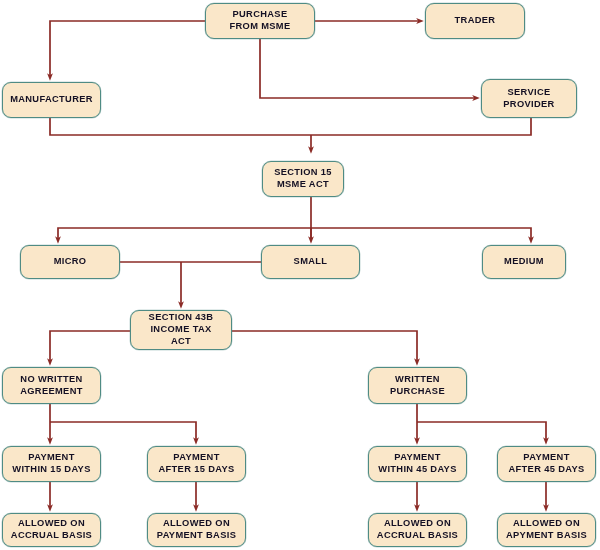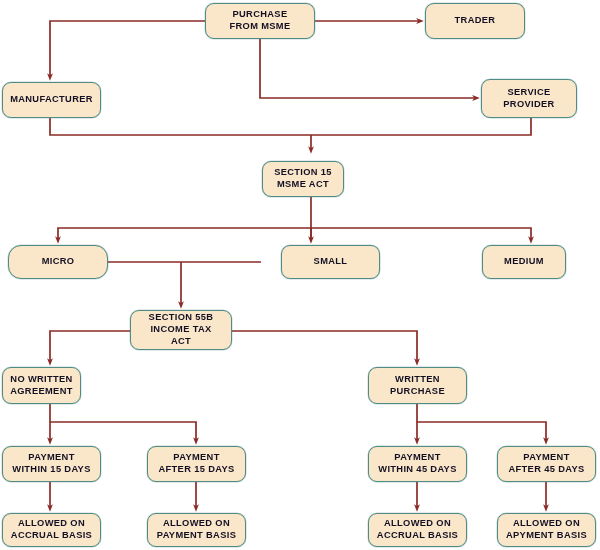--- a/index.html
+++ b/index.html
@@ -92,39 +92,39 @@
   <div class="node" style="left:481px;top:79px;width:96px;height:39px;">
     <span>SERVICE
 PROVIDER</span>
     </div>
 
   <div class="node" style="left:262px;top:161px;width:82px;height:36px;">
     <span>SECTION 15
 MSME ACT</span>
     </div>
 
-  <div class="node" style="left:8px;top:245px;width:100px;height:34px;border-radius:13px;">
+  <div class="node" style="left:20px;top:245px;width:100px;height:34px;">
     <span>MICRO</span>
     </div>
 
-  <div class="node" style="left:261px;top:245px;width:99px;height:34px;margin-left:20px;">
+  <div class="node" style="left:261px;top:245px;width:99px;height:34px;">
     <span>SMALL</span>
     </div>
 
   <div class="node" style="left:482px;top:245px;width:84px;height:34px;">
     <span>MEDIUM</span>
     </div>
 
   <div class="node" style="left:130px;top:310px;width:102px;height:40px;">
-    <span>SECTION 55B
+    <span>SECTION 43B
 INCOME TAX
 ACT</span>
     </div>
 
-  <div class="node" style="left:2px;top:367px;width:79px;height:37px;">
+  <div class="node" style="left:2px;top:367px;width:99px;height:37px;">
     <span>NO WRITTEN
 AGREEMENT</span>
     </div>
 
   <div class="node" style="left:368px;top:367px;width:99px;height:37px;">
     <span>WRITTEN
 PURCHASE</span>
     </div>
 
   <div class="node" style="left:2px;top:446px;width:99px;height:36px;">

